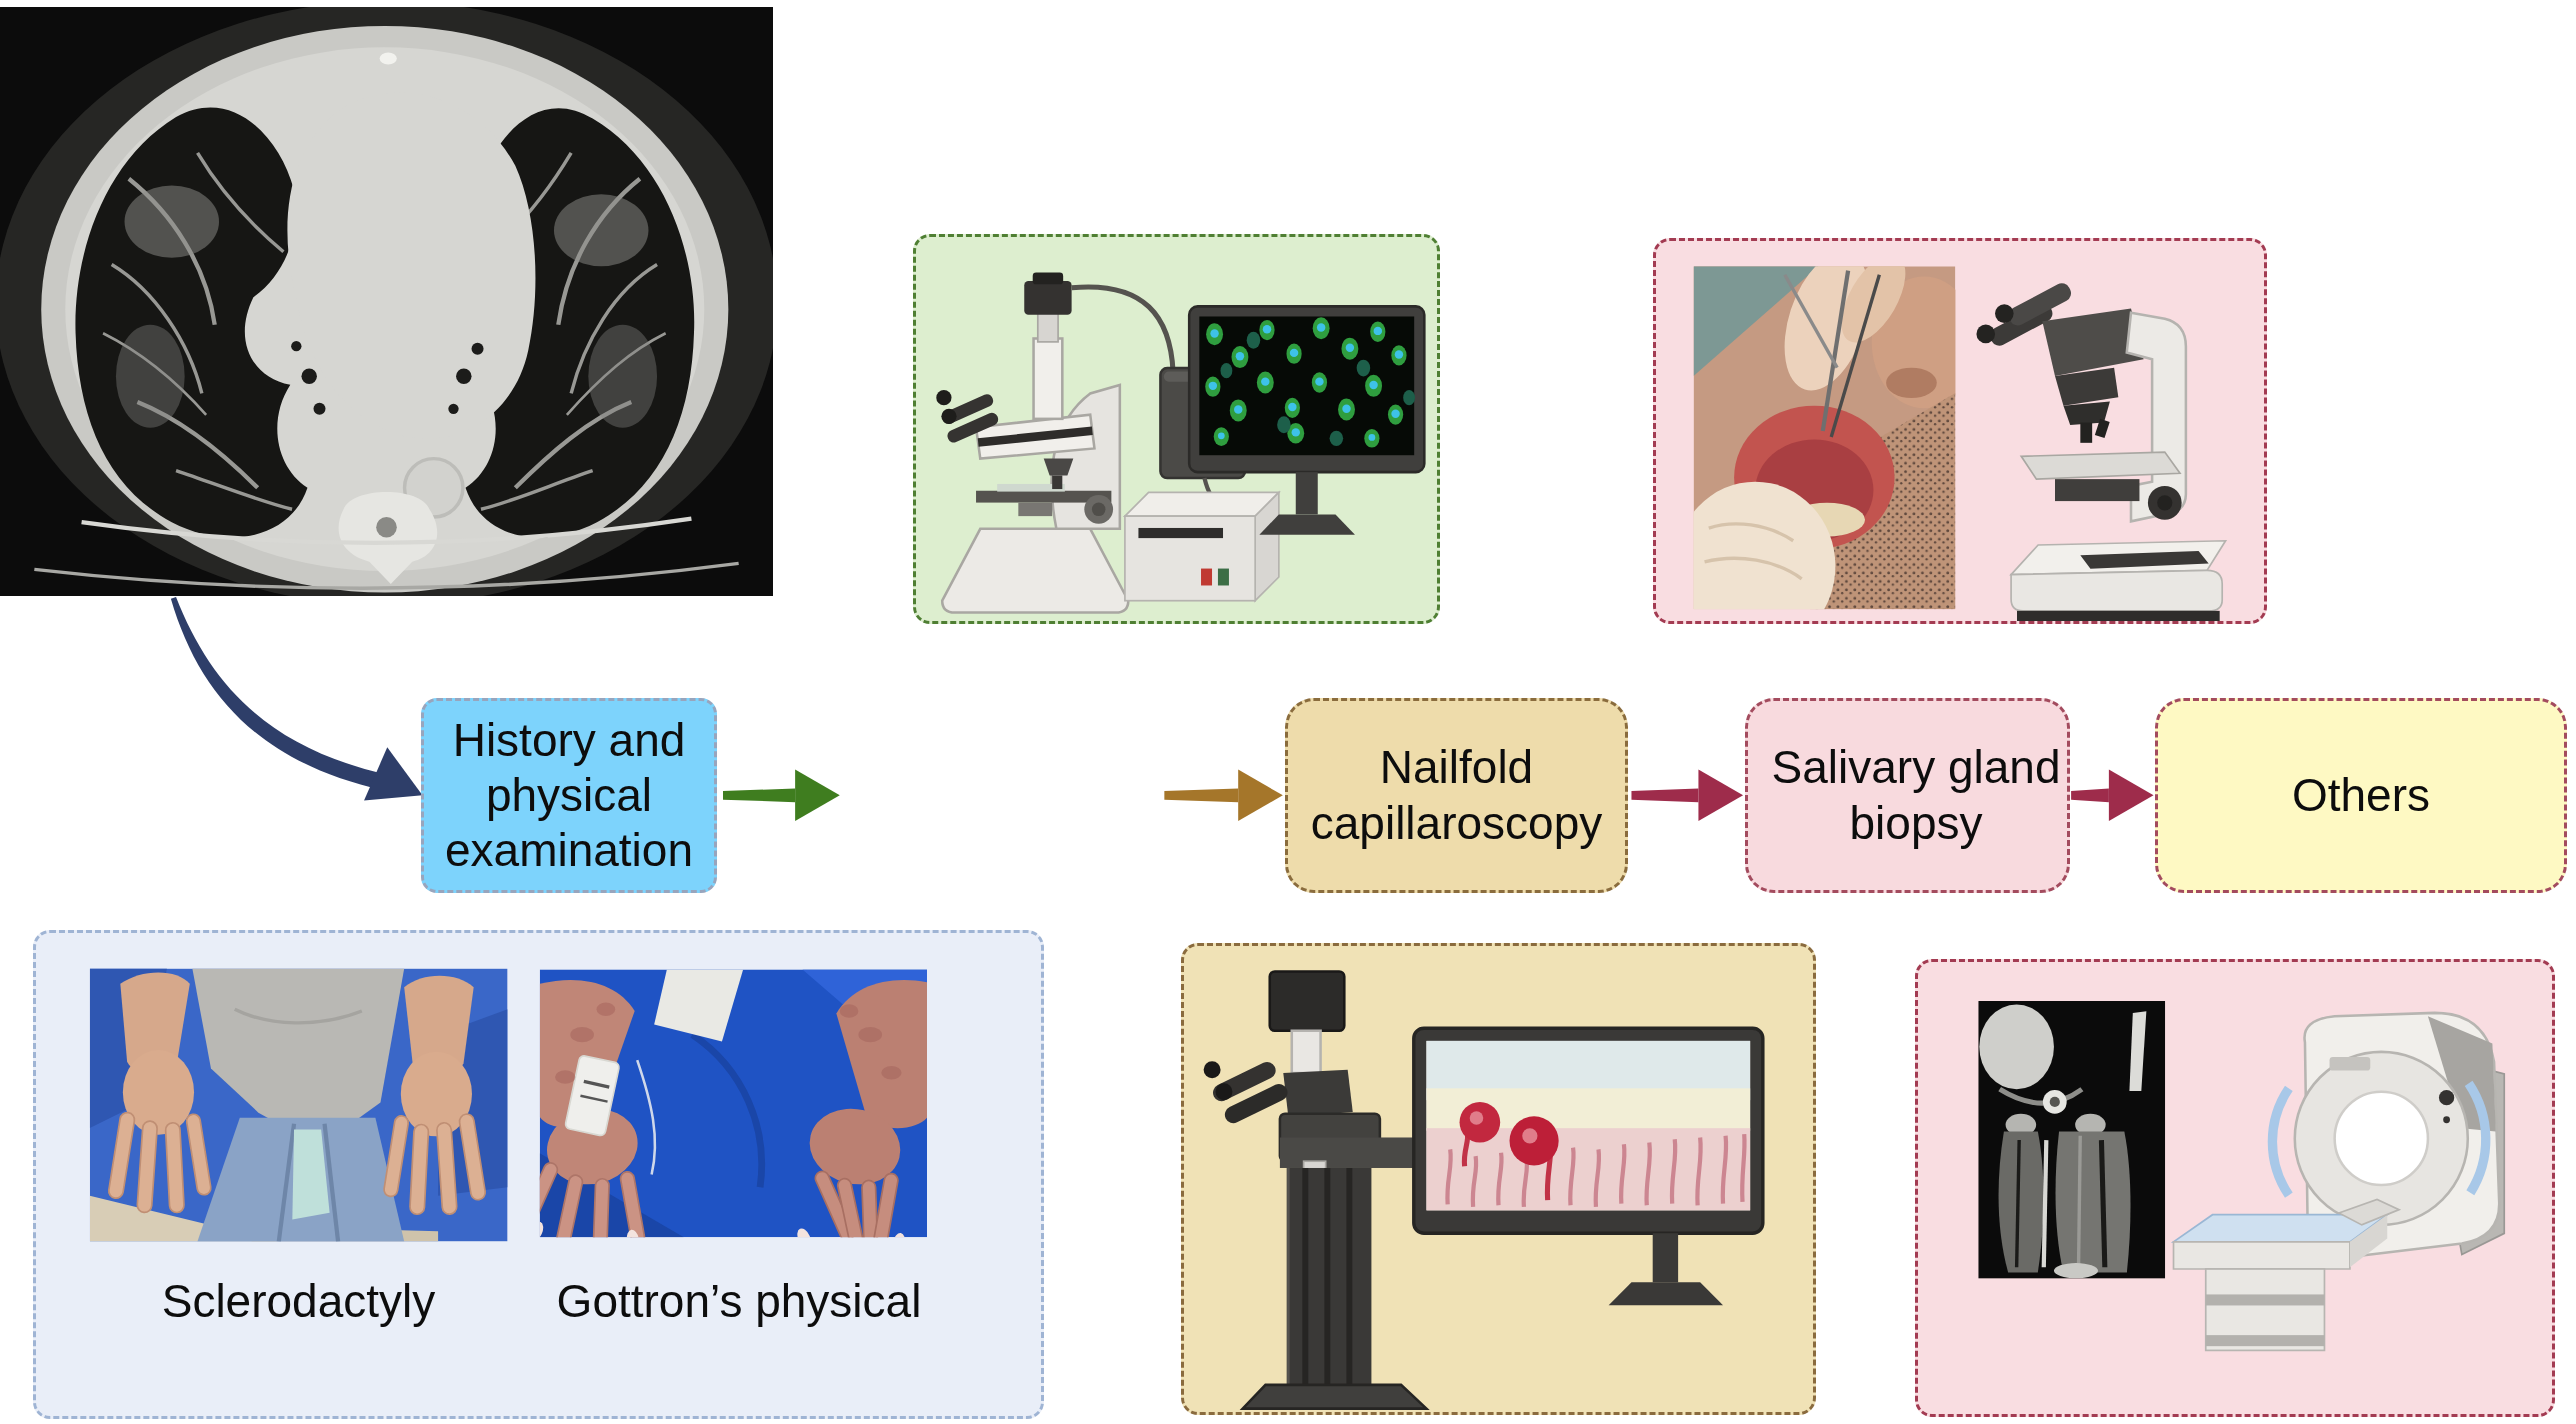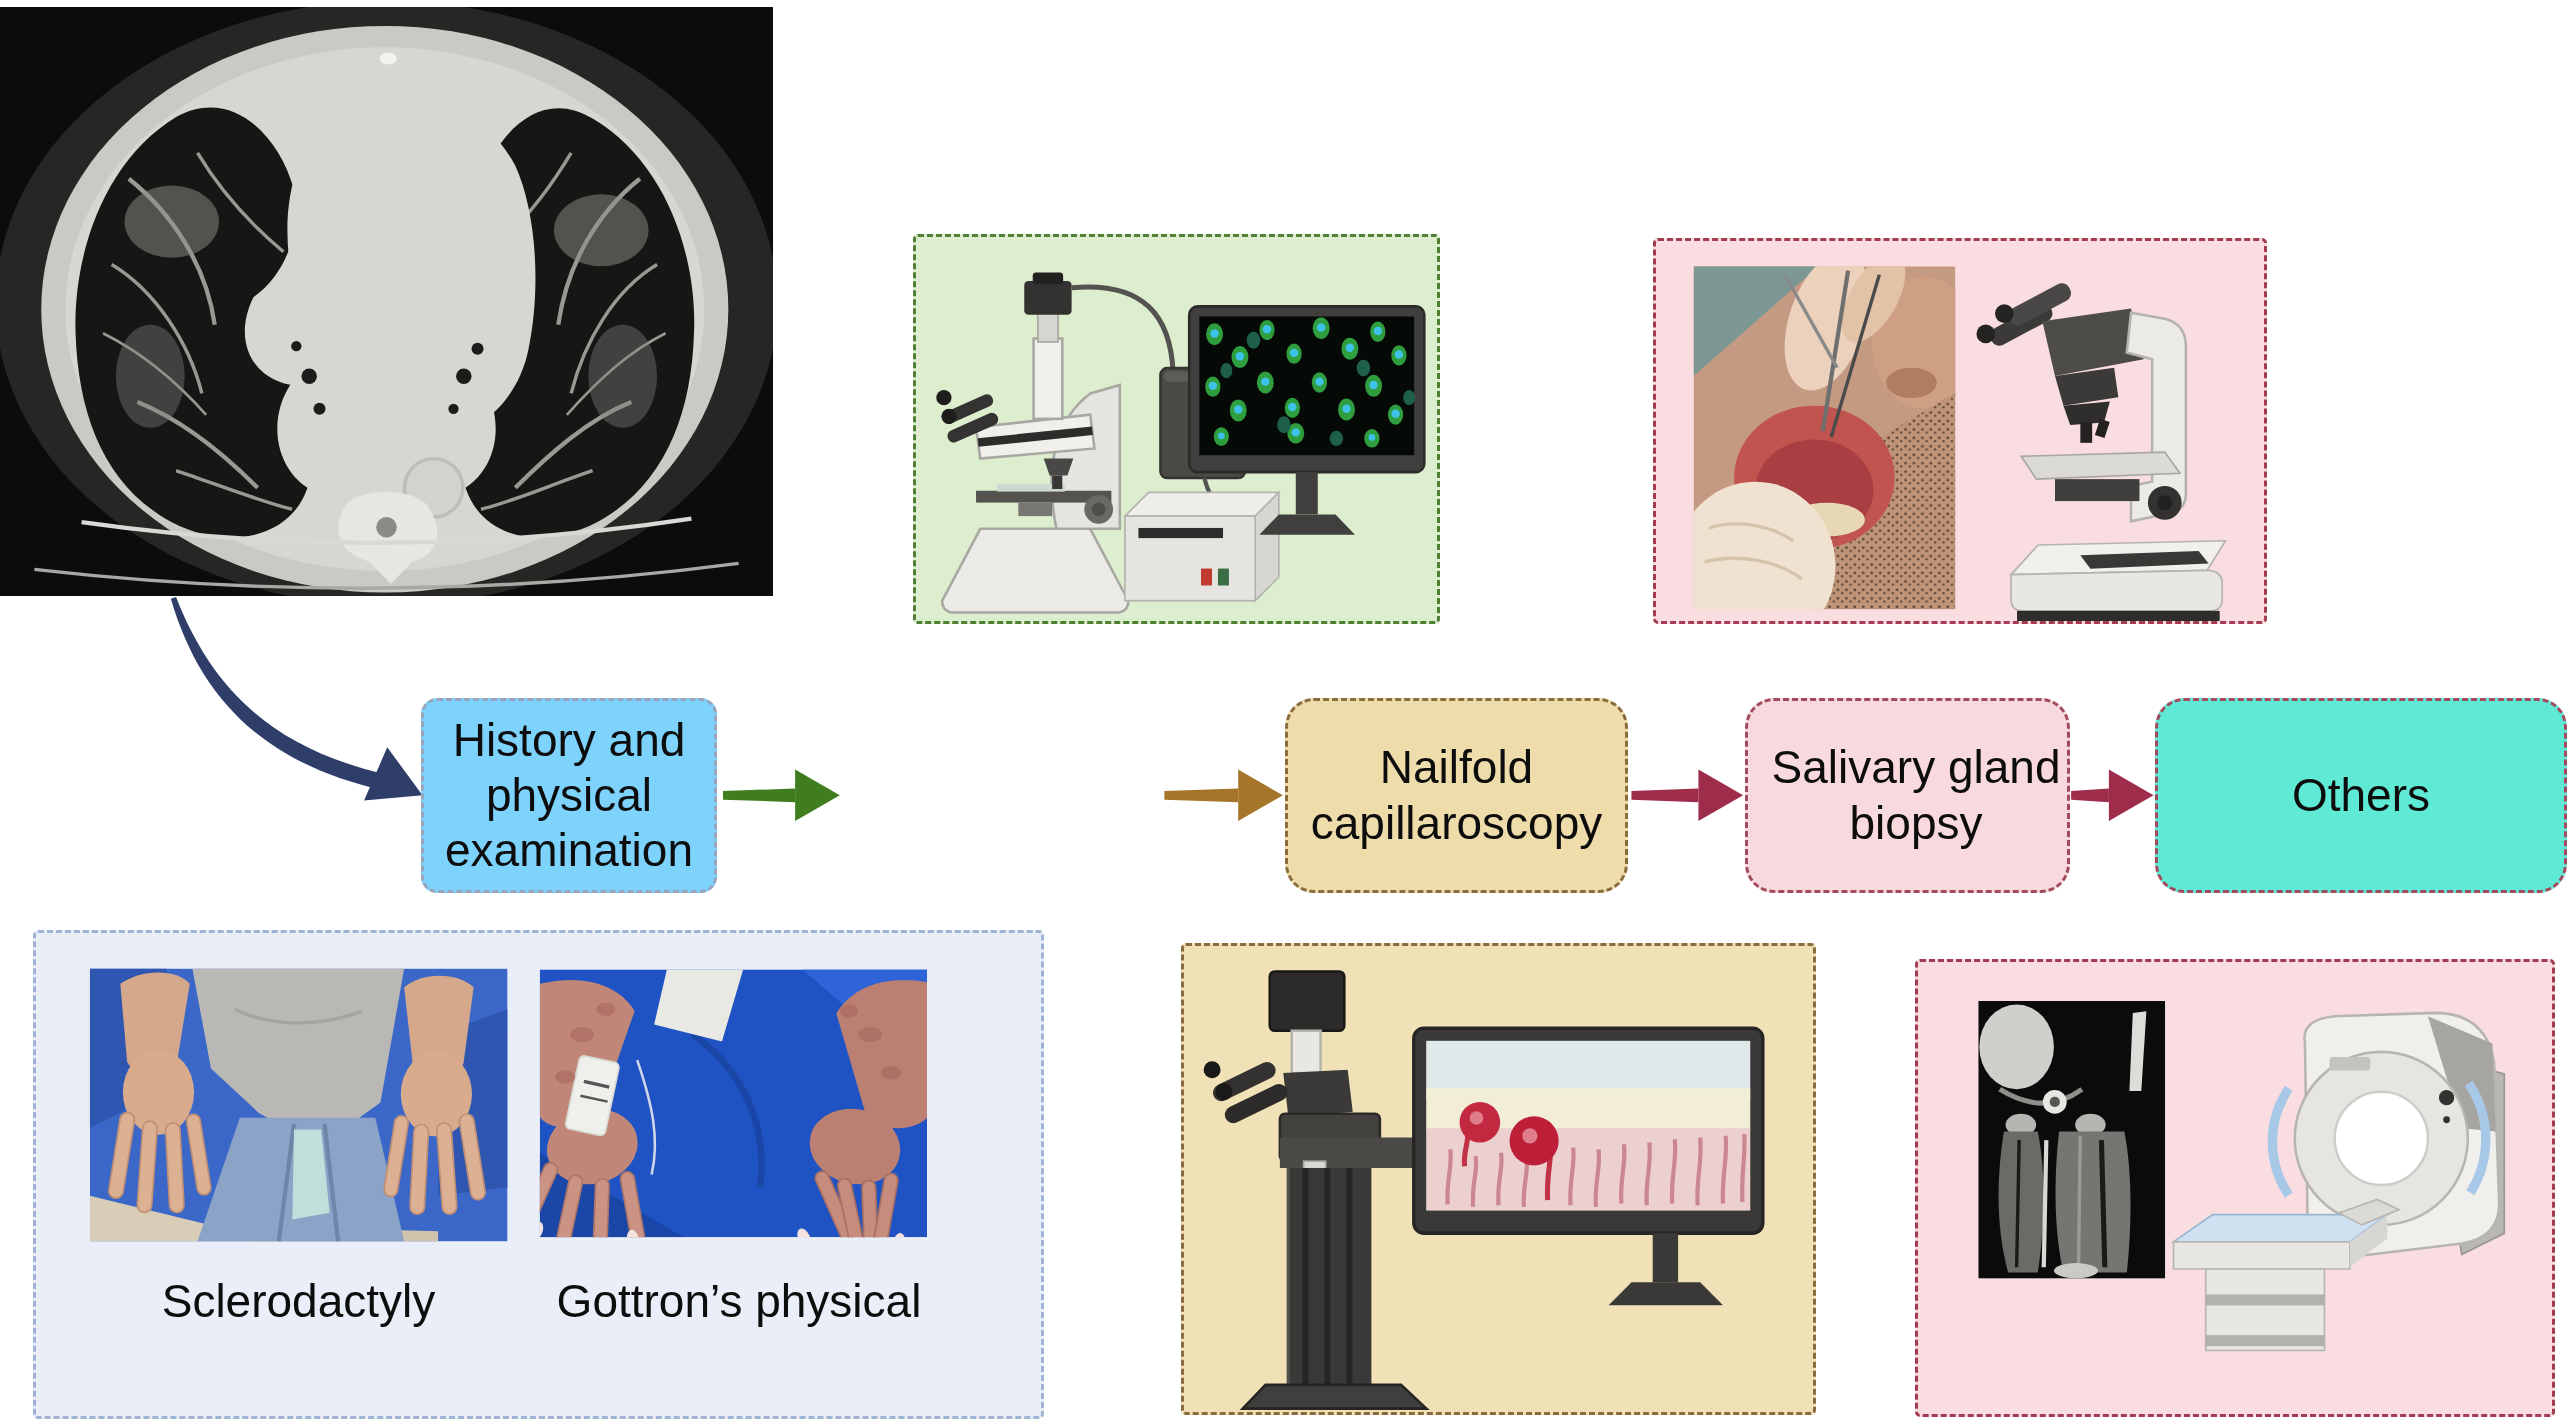--- a/index.html
+++ b/index.html
@@ -8,23 +8,23 @@
   svg{display:block;}
   
   .flow-box{position:absolute;box-sizing:border-box;border:3.4px dashed;border-radius:29px;
             display:flex;align-items:center;justify-content:center;text-align:center;
             font-size:46px;line-height:1.2;}
   .flow-box span{white-space:pre-line;}
   #box-history    {left:421px; top:698px;width:296px;height:195px;background:#7dd3fc;border-color:#98a5bd;border-radius:16px;}
   #box-biomarkers {left:840px; top:698px;width:321px;height:195px;background:#ddeed2;border-color:#517e31;}
   #box-nailfold   {left:1285px;top:698px;width:343px;height:195px;background:#eedcab;border-color:#8a6c3d;}
   #box-salivary   {left:1745px;top:698px;width:325px;height:195px;background:#f8dade;border-color:#a34b5e;padding-left:17px;}
-  #box-others     {left:2155px;top:698px;width:412px;height:195px;background:#5eead4;border-color:#a34b5e;}
+  #box-others     {left:2155px;top:698px;width:412px;height:195px;background:#fef9c3;border-color:#a34b5e;}
   
-  .panel{position:absolute;box-sizing:border-box;border:3.4px dashed;border-radius:5px;}
+  .panel{position:absolute;box-sizing:border-box;border:3.4px dashed;border-radius:17px;}
   #panel-if   {left:913px;top:234px; width:527px;height:390px;background:#ddeecf;border-color:#4f7f33;}
   #panel-biopsy{left:1653px;top:238px;width:614px;height:386px;background:#f9dde1;border-color:#a33b52;}
   #panel-exam {left:33px;  top:930px;width:1011px;height:489px;background:#e9eef8;border-color:#9fb4d4;}
   #panel-cap  {left:1181px;top:943px;width:635px;height:472px;background:#f0e2b6;border-color:#8a6b3e;}
   #panel-mri  {left:1915px;top:959px;width:640px;height:458px;background:#f9dde1;border-color:#a33b52;}
   .panel > svg{position:absolute;left:0;top:0;width:100%;height:100%;}
   .photo-label{position:absolute;font-size:46px;text-align:center;color:#0d0d0d;}
   #ct-image{position:absolute;left:0;top:6.9px;width:773px;height:589px;}
   #arrows{position:absolute;left:0;top:0;width:2576px;height:1425px;pointer-events:none;}
 </style>

